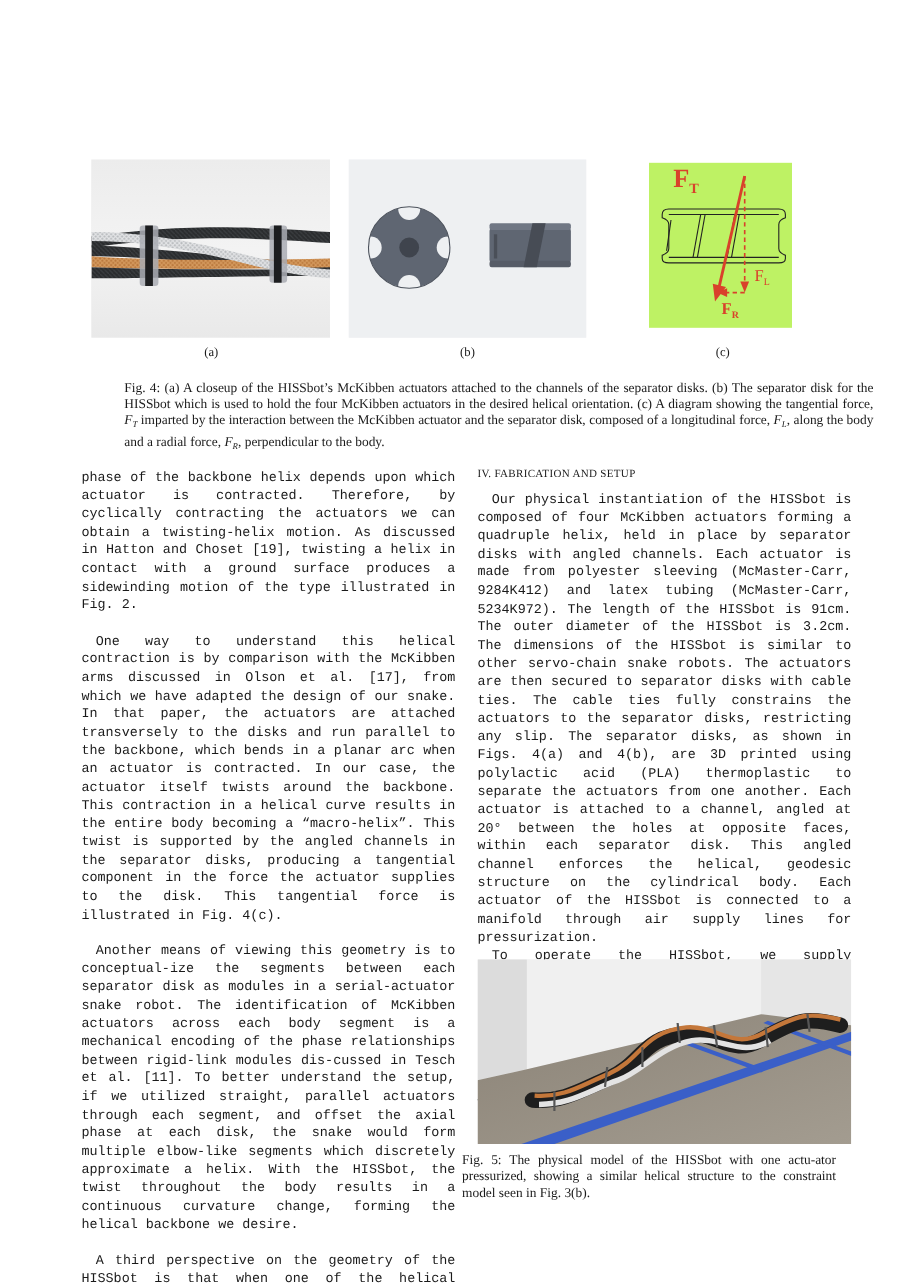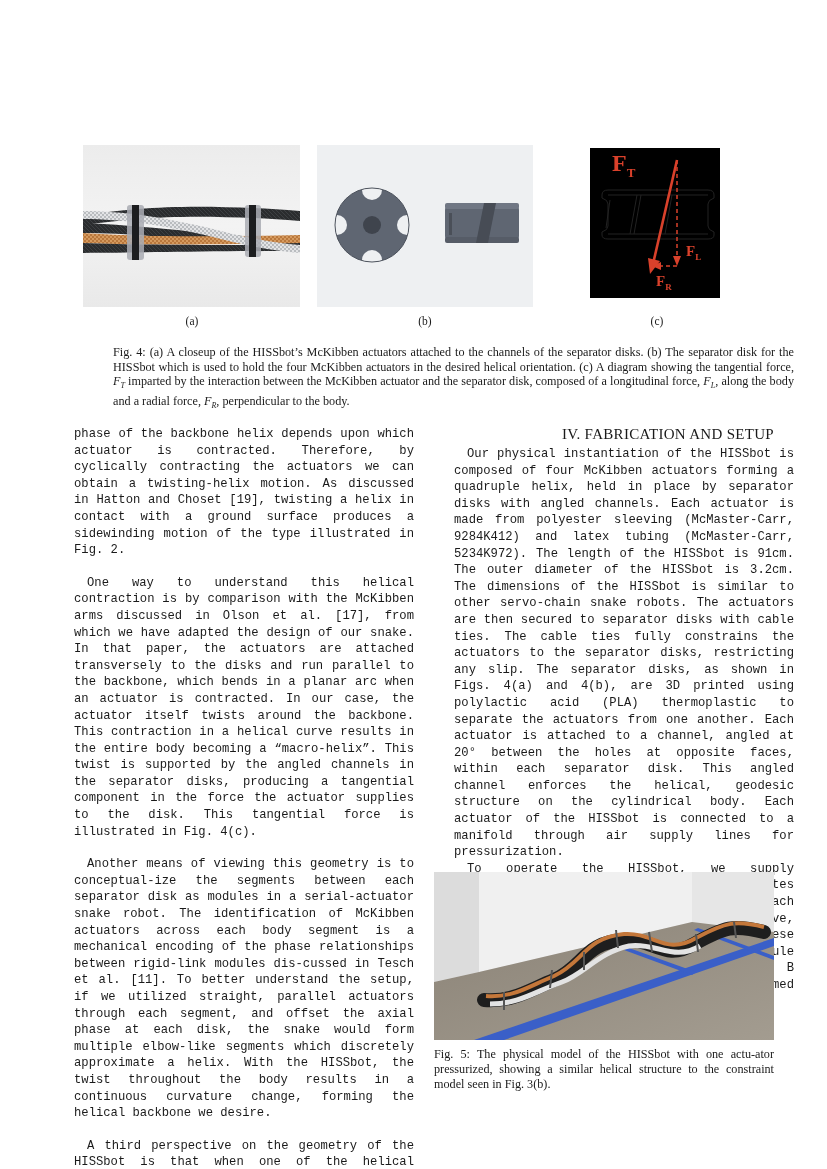--- a/index.html
+++ b/index.html
@@ -6,21 +6,21 @@
   body { width: 827px; height: 1169px; position: relative; overflow: hidden;
          font-family: "Liberation Serif", "DejaVu Serif", serif; color: #1a1a1a; }
   .abs { position: absolute; }
   .photo { position: absolute; overflow: hidden; }
   .sublabel { position: absolute; font-size: 11.5px; text-align: center; width: 40px; }
   .caption { position: absolute; font-size: 12.2px; line-height: 14.6px; text-align: justify; }
   .col { position: absolute; font-size: 12.2px; line-height: 16.6px; text-align: justify; hyphens: manual; }
   .col p { margin: 0; text-indent: 13px; font-family: Liberation Mono, monospace; }
   .col p + p { margin-top: 16px; }
   .col p.tight { margin-top: 0; }
-  .sec-head { position: absolute; font-size: 15px; letter-spacing: 0.3px; text-align: right; }
+  .sec-head { position: absolute; font-size: 10px; letter-spacing: 0.3px; text-align: left; }
   .math { font-style: italic; }
   .math sub { font-size: 8px; }
 </style>
 </head>
 <body>
 
 <div>
 
   <div class="photo" style="left:83px; top:145px; width:217px; height:162px; background:#eeeeee;">
     <svg width="217" height="162" viewBox="0 0 217 162">
@@ -81,21 +81,21 @@
         <rect x="-37" y="-17" width="74" height="34" rx="4" fill="#5f6672"></rect>
         <rect x="-37" y="-20" width="74" height="6" rx="2" fill="#707784"></rect>
         <rect x="-37" y="14" width="74" height="6" rx="2" fill="#565c67"></rect>
         <path d="M2 -20 L14 -20 L6 20 L-6 20 Z" fill="#474c55"></path>
         <rect x="-33" y="-10" width="3" height="22" fill="#4a4f58"></rect>
       </g>
     </svg>
   </div>
   <div class="sublabel" style="left:405px; top:315px;">(b)</div>
 
-  <div class="photo" style="left:590px; top:148px; width:130px; height:150px; background:#000000; overflow:visible;">
+  <div class="photo" style="left:590px; top:148px; width:130px; height:150px; background:#bef264; overflow:visible;">
     <svg width="130" height="150" viewBox="0 0 130 150">
 
       <g fill="none" stroke="#222" stroke-width="1">
         <path d="M18 42 L118 42 Q124 42 124 47 L124 50 Q118 52 118 56 L118 78 Q118 82 124 84 L124 87 Q124 91 118 91 L18 91 Q12 91 12 87 L12 84 Q18 82 18 78 L18 56 Q18 52 12 50 L12 47 Q12 42 18 42 Z"></path>
         <path d="M18 47 L118 47"></path>
           <path d="M18 86 L118 86"></path>
         <path d="M47 47 L40 86"></path>
           <path d="M51 47 L44 86"></path>
         <path d="M78 47 L71 86"></path>
           <path d="M82 47 L75 86"></path>
@@ -107,21 +107,21 @@
 
       <line x1="87" y1="12" x2="87" y2="110" stroke="#d9412b" stroke-width="1.5" stroke-dasharray="4,3"></line>
       <polygon points="87,118 83,108 91,108" fill="#d9412b"></polygon>
 
       <line x1="87" y1="118" x2="70" y2="118" stroke="#d9412b" stroke-width="1.5" stroke-dasharray="4,3"></line>
       <polygon points="62,118 71,114 71,122" fill="#d9412b"></polygon>
     </svg>
     <div class="abs" style="left:22px; top:3px; color:#d9412b; font-weight:bold; font-size:24px; line-height:24px;">
       <span>F</span><sub style="font-size:13px;">T</sub>
     </div>
-    <div class="abs" style="left:96px; top:96px; color:#d9412b; font-weight:bold; font-size:15px; line-height:15px;">
+    <div class="abs" style="left:96px; top:96px; color:#d9412b; font-weight:normal; font-size:15px; line-height:15px;">
       <span>F</span><sub style="font-size:9px;">L</sub>
     </div>
     <div class="abs" style="left:66px; top:126px; color:#d9412b; font-weight:bold; font-size:15px; line-height:15px;text-align:center;">
       <span>F</span><sub style="font-size:9px;">R</sub>
     </div>
   </div>
   <div class="sublabel" style="left:637px; top:315px;">(c)</div>
 
   <div class="caption" style="left:73px; top:345px; width:681px;margin-left:40px;">
     <span>Fig. 4: (a) A closeup of the HISSbot’s McKibben actuators attached to the channels of the separator disks. (b) The separator disk for the HISSbot which is used to hold the four McKibben actuators in the desired helical orientation. (c) A diagram showing the tangential force, </span><span class="math"><span>F</span><sub>T</sub></span><span> imparted by the interaction between the McKibben actuator and the separator disk, composed of a longitudinal force, </span><span class="math"><span>F</span><sub>L</sub></span><span>, along the body and a radial force, </span><span class="math"><span>F</span><sub>R</sub></span><span>, perpendicular to the body.</span>
@@ -130,21 +130,21 @@
 
 <div class="col" style="left:74px; top:426px; width:340px;">
   <p style="text-indent:0;">phase of the backbone helix depends upon which actuator is contracted. Therefore, by cyclically contracting the actuators we can obtain a twisting-helix motion. As discussed in Hatton and Choset [19], twisting a helix in contact with a ground surface produces a sidewinding motion of the type illustrated in Fig. 2.</p>
   <p>One way to understand this helical contraction is by comparison with the McKibben arms discussed in Olson et al. [17], from which we have adapted the design of our snake. In that paper, the actuators are attached transversely to the disks and run parallel to the backbone, which bends in a planar arc when an actuator is contracted. In our case, the actuator itself twists around the backbone. This contraction in a helical curve results in the entire body becoming a “macro-helix”. This twist is supported by the angled channels in the separator disks, producing a tangential component in the force the actuator supplies to the disk. This tangential force is illustrated in Fig. 4(c).</p>
   <p>Another means of viewing this geometry is to conceptual-ize the segments between each separator disk as modules in a serial-actuator snake robot. The identification of McKibben actuators across each body segment is a mechanical encoding of the phase relationships between rigid-link modules dis-cussed in Tesch et al. [11]. To better understand the setup, if we utilized straight, parallel actuators through each segment, and offset the axial phase at each disk, the snake would form multiple elbow-like segments which discretely approximate a helix. With the HISSbot, the twist throughout the body results in a continuous curvature change, forming the helical backbone we desire.</p>
   <p>A third perspective on the geometry of the HISSbot is that when one of the helical actuators contracts, the backbone curls into a macro-helix geometry with the actuators lying on a helical shell around the backbone. As illustrated in Fig. 3, this shape allows the shortened actuator to follow an “inside curve” on the shell while the other actuators follow “outside curves”, preserving the compatibility constraint on the actuators at the disks.</p>
 </div>
 
 <div class="sec-head" style="left:434px; top:426px; width:340px;">IV. FABRICATION AND SETUP</div>
 
-<div class="col" style="left:454px; top:446px; width:340px;">
+<div class="col" style="left:434px; top:446px; width:340px;">
   <p>Our physical instantiation of the HISSbot is composed of four McKibben actuators forming a quadruple helix, held in place by separator disks with angled channels. Each actuator is made from polyester sleeving (McMaster-Carr, 9284K412) and latex tubing (McMaster-Carr, 5234K972). The length of the HISSbot is 91cm. The outer diameter of the HISSbot is 3.2cm. The dimensions of the HISSbot is similar to other servo-chain snake robots. The actuators are then secured to separator disks with cable ties. The cable ties fully constrains the actuators to the separator disks, restricting any slip. The separator disks, as shown in Figs. 4(a) and 4(b), are 3D printed using polylactic acid (PLA) thermoplastic to separate the actuators from one another. Each actuator is attached to a channel, angled at 20° between the holes at opposite faces, within each separator disk. This angled channel enforces the helical, geodesic structure on the cylindrical body. Each actuator of the HISSbot is connected to a manifold through air supply lines for pressurization.</p>
   <p class="tight">To operate the HISSbot, we supply pressurized air to a manifold that distributes the air to eight solenoid valves. For each actuator, one solenoid acts as an inlet valve, and another as an outlet valve. These solenoids are connected to a relay module attached to a Raspberry Pi 4 Model B microcomputer. Actuation control is performed with Python</p>
 </div>
 
 <div class="photo" style="left:434px; top:872px; width:340px; height:168px;">
   <svg width="340" height="168" viewBox="0 0 340 168">
     <defs>
       <linearGradient id="floorG" x1="0" y1="0" x2="1" y2="1">
         <stop offset="0" stop-color="#8c8478"></stop>
           <stop offset="1" stop-color="#a39c90"></stop>
@@ -170,13 +170,13 @@
       <line x1="70" y1="120" x2="70" y2="138"></line>
         <line x1="118" y1="98" x2="116" y2="116"></line>
       <line x1="150" y1="80" x2="150" y2="98"></line>
         <line x1="182" y1="58" x2="184" y2="76"></line>
       <line x1="215" y1="60" x2="218" y2="80"></line>
         <line x1="262" y1="62" x2="264" y2="80"></line>
       <line x1="300" y1="50" x2="302" y2="66"></line>
     </g>
   </svg>
 </div>
-<div class="caption" style="left:434px; top:1047px; width:340px; font-size:12.2px; line-height:15px;">Fig. 5: The physical model of the HISSbot with one actu-ator pressurized, showing a similar helical structure to the constraint model seen in Fig. 3(b).</div>
+<div class="caption" style="left:420px; top:1047px; width:340px; font-size:12.2px; line-height:15px;">Fig. 5: The physical model of the HISSbot with one actu-ator pressurized, showing a similar helical structure to the constraint model seen in Fig. 3(b).</div>
 
 </body></html>

